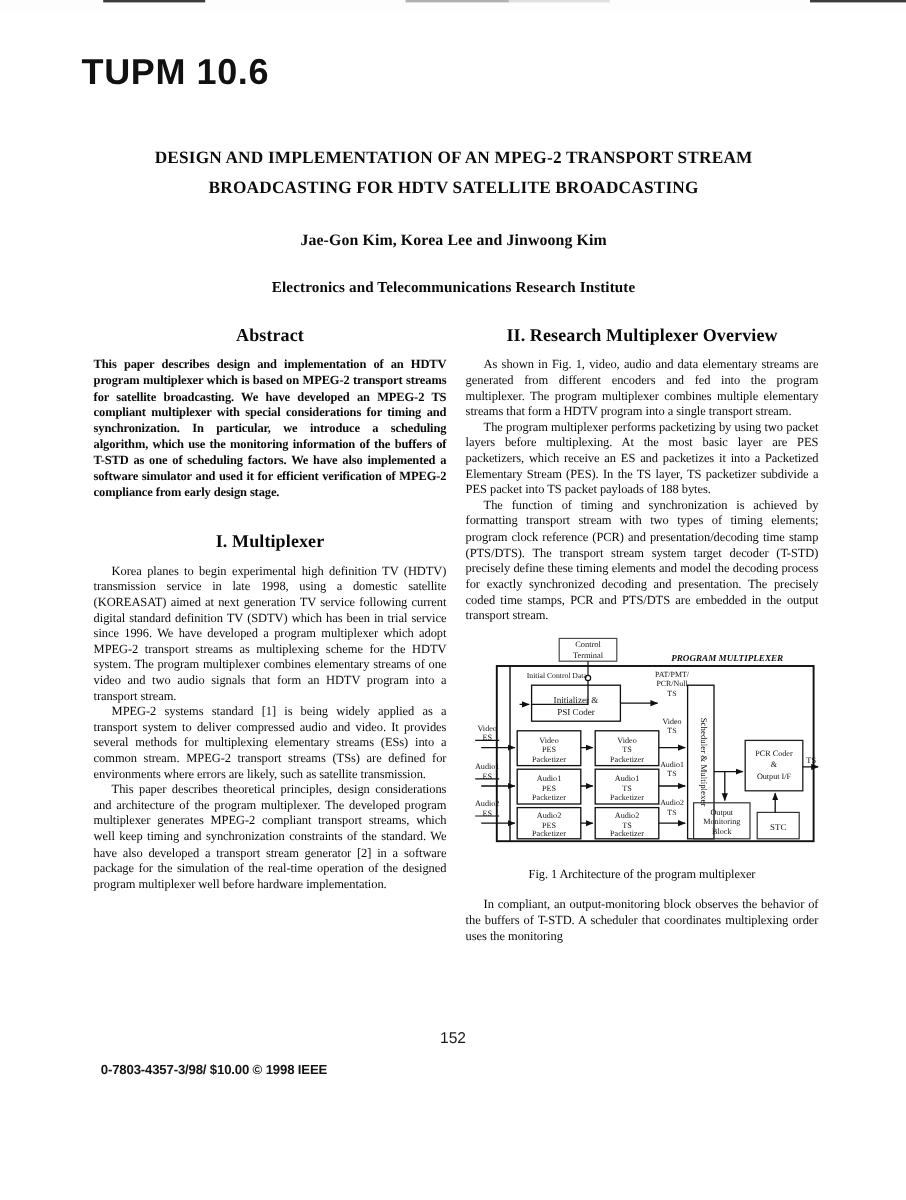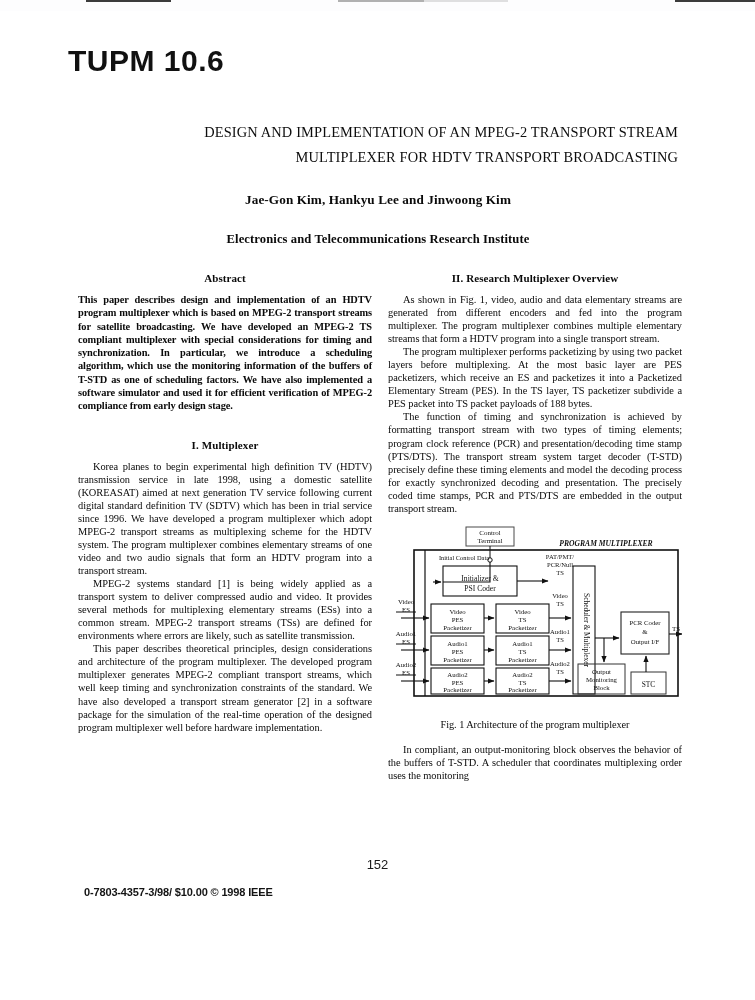--- a/index.html
+++ b/index.html
@@ -59,26 +59,25 @@
 
   .title-block {
     position: absolute;
     left: 78px;
     top: 120px;
     width: 600px;
     text-align: center;
   }
   .paper-title {
     font-family: "Liberation Serif", "DejaVu Serif", serif;
-    font-weight: normal;
+    font-weight: bold;
     font-size: 14.4px;
     line-height: 25px;
     letter-spacing: .15px;
     color: #0d0d0d;
-    text-align: right;
   }
   .paper-title .line2 { display: block; }
   .authors {
     margin-top: 22px;
     font-weight: bold;
     font-size: 13.2px;
     letter-spacing: .1px;
   }
   .affiliation {
     margin-top: 24px;
@@ -92,21 +91,21 @@
     position: absolute;
     top: 272px;
     width: 294px;
   }
   .col-left  { left: 78px; }
   .col-right { left: 388px; }
 
   .sec-head {
     text-align: center;
     font-weight: bold;
-    font-size: 11px;
+    font-size: 15px;
     margin: 0 0 9px 0;
     letter-spacing: .1px;
   }
 
   p.body {
     margin: 0;
     font-size: 10.4px;
     line-height: 13.05px;
     text-align: justify;
     text-indent: 15px;
@@ -168,23 +167,23 @@
   <div class="scan-streak s1"></div>
   <div class="scan-streak s2"></div>
   <div class="scan-streak s3"></div>
   <div class="scan-streak s4"></div>
 
   <div class="session-id">TUPM 10.6</div>
 
   <div class="title-block">
     <div class="paper-title">
       <span>DESIGN AND IMPLEMENTATION OF AN MPEG-2 TRANSPORT STREAM</span>
-      <span class="line2">MULTIPLEXER FOR HDTV TRANSPORT BROADCASTING</span>
+      <span class="line2">BROADCASTING FOR HDTV SATELLITE BROADCASTING</span>
     </div>
-    <div class="authors">Jae-Gon Kim, Hankyu Lee and Jinwoong Kim</div>
+    <div class="authors">Jae-Gon Kim, Korea Lee and Jinwoong Kim</div>
     <div class="affiliation">Electronics and Telecommunications Research Institute</div>
   </div>
 
   <div class="col col-left">
     <div class="sec-head">Abstract</div>
     <p class="abstract">This paper describes design and implementation of an HDTV program multiplexer which is based on MPEG-2 transport streams for satellite broadcasting. We have developed an MPEG-2 TS compliant multiplexer with special considerations for timing and synchronization. In particular, we introduce a scheduling algorithm, which use the monitoring information of the buffers of T-STD as one of scheduling factors. We have also implemented a software simulator and used it for efficient verification of MPEG-2 compliance from early design stage.</p>
 
     <div class="gap-m"></div>
     <div class="sec-head">I. Multiplexer</div>
     <p class="body">Korea planes to begin experimental high definition TV (HDTV) transmission service in late 1998, using a domestic satellite (KOREASAT) aimed at next generation TV service following current digital standard definition TV (SDTV) which has been in trial service since 1996. We have developed a program multiplexer which adopt MPEG-2 transport streams as multiplexing scheme for the HDTV system. The program multiplexer combines elementary streams of one video and two audio signals that form an HDTV program into a transport stream.</p>

